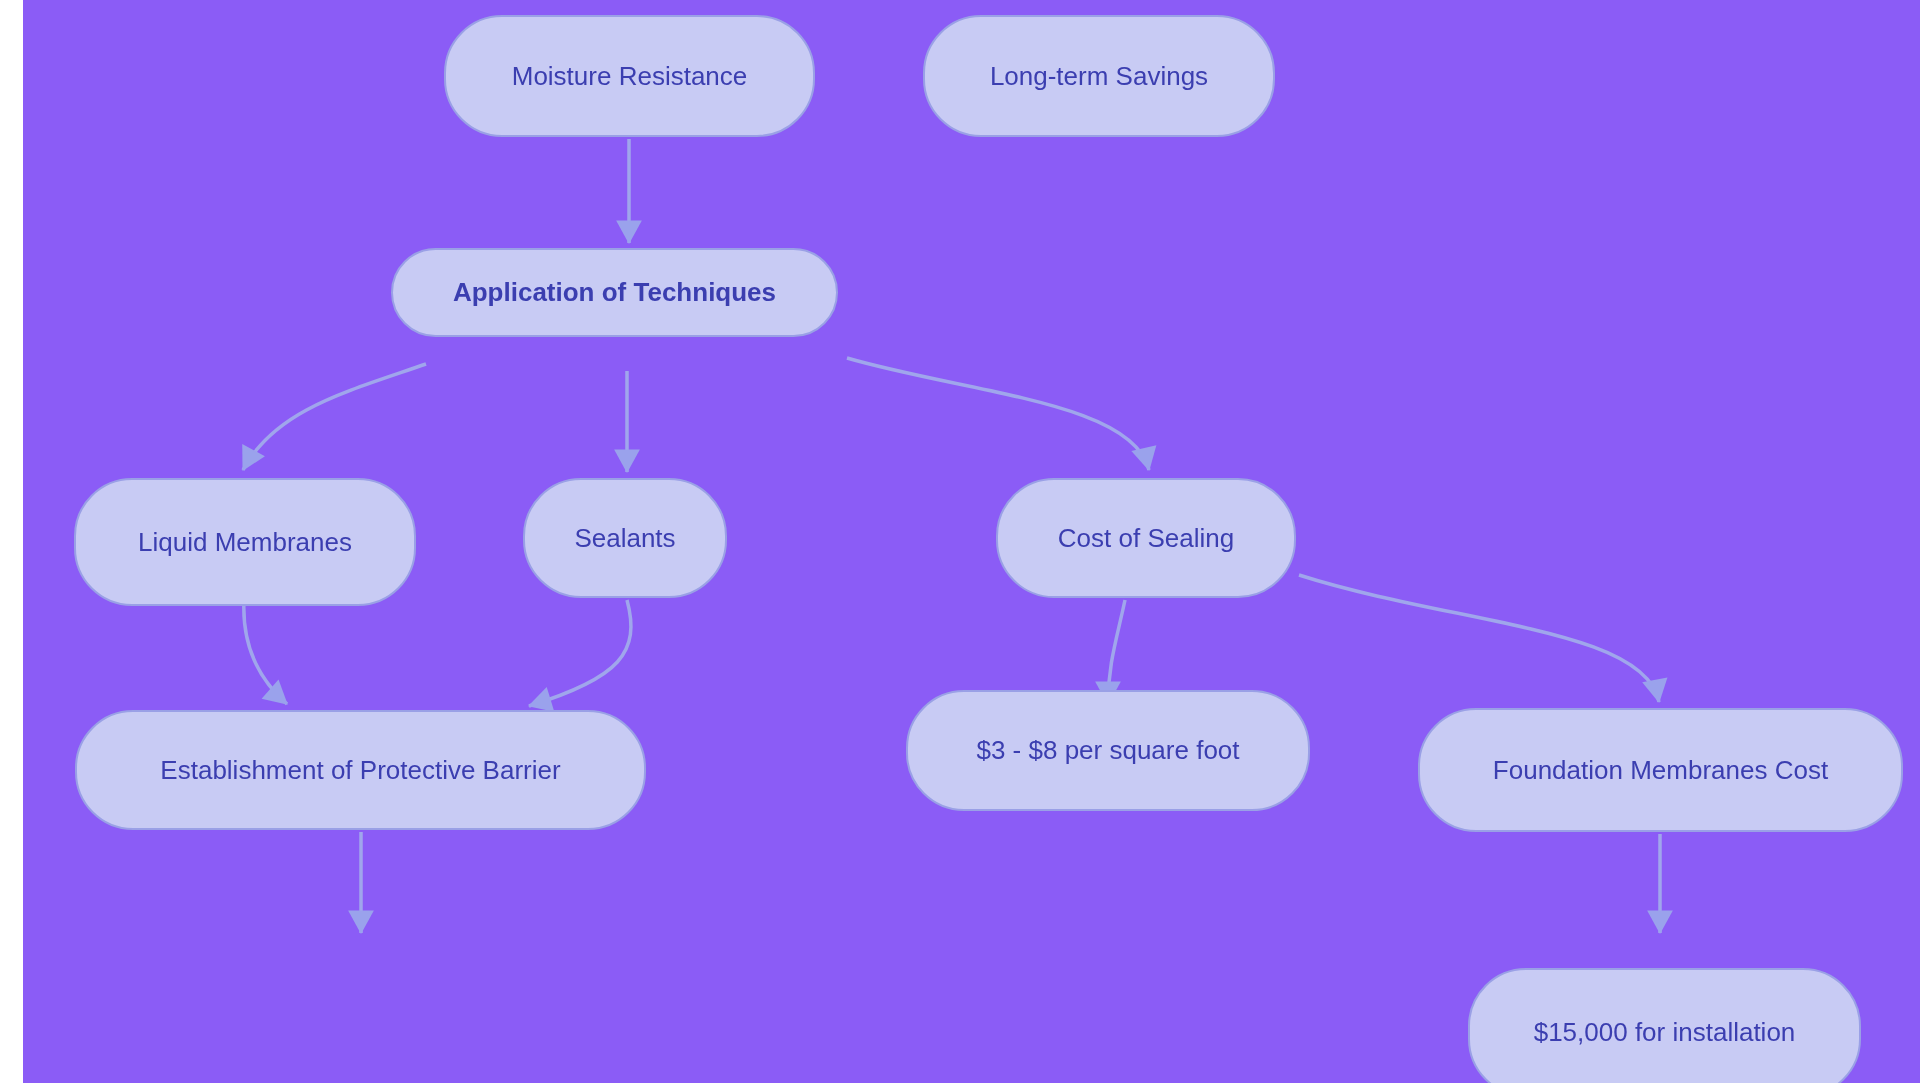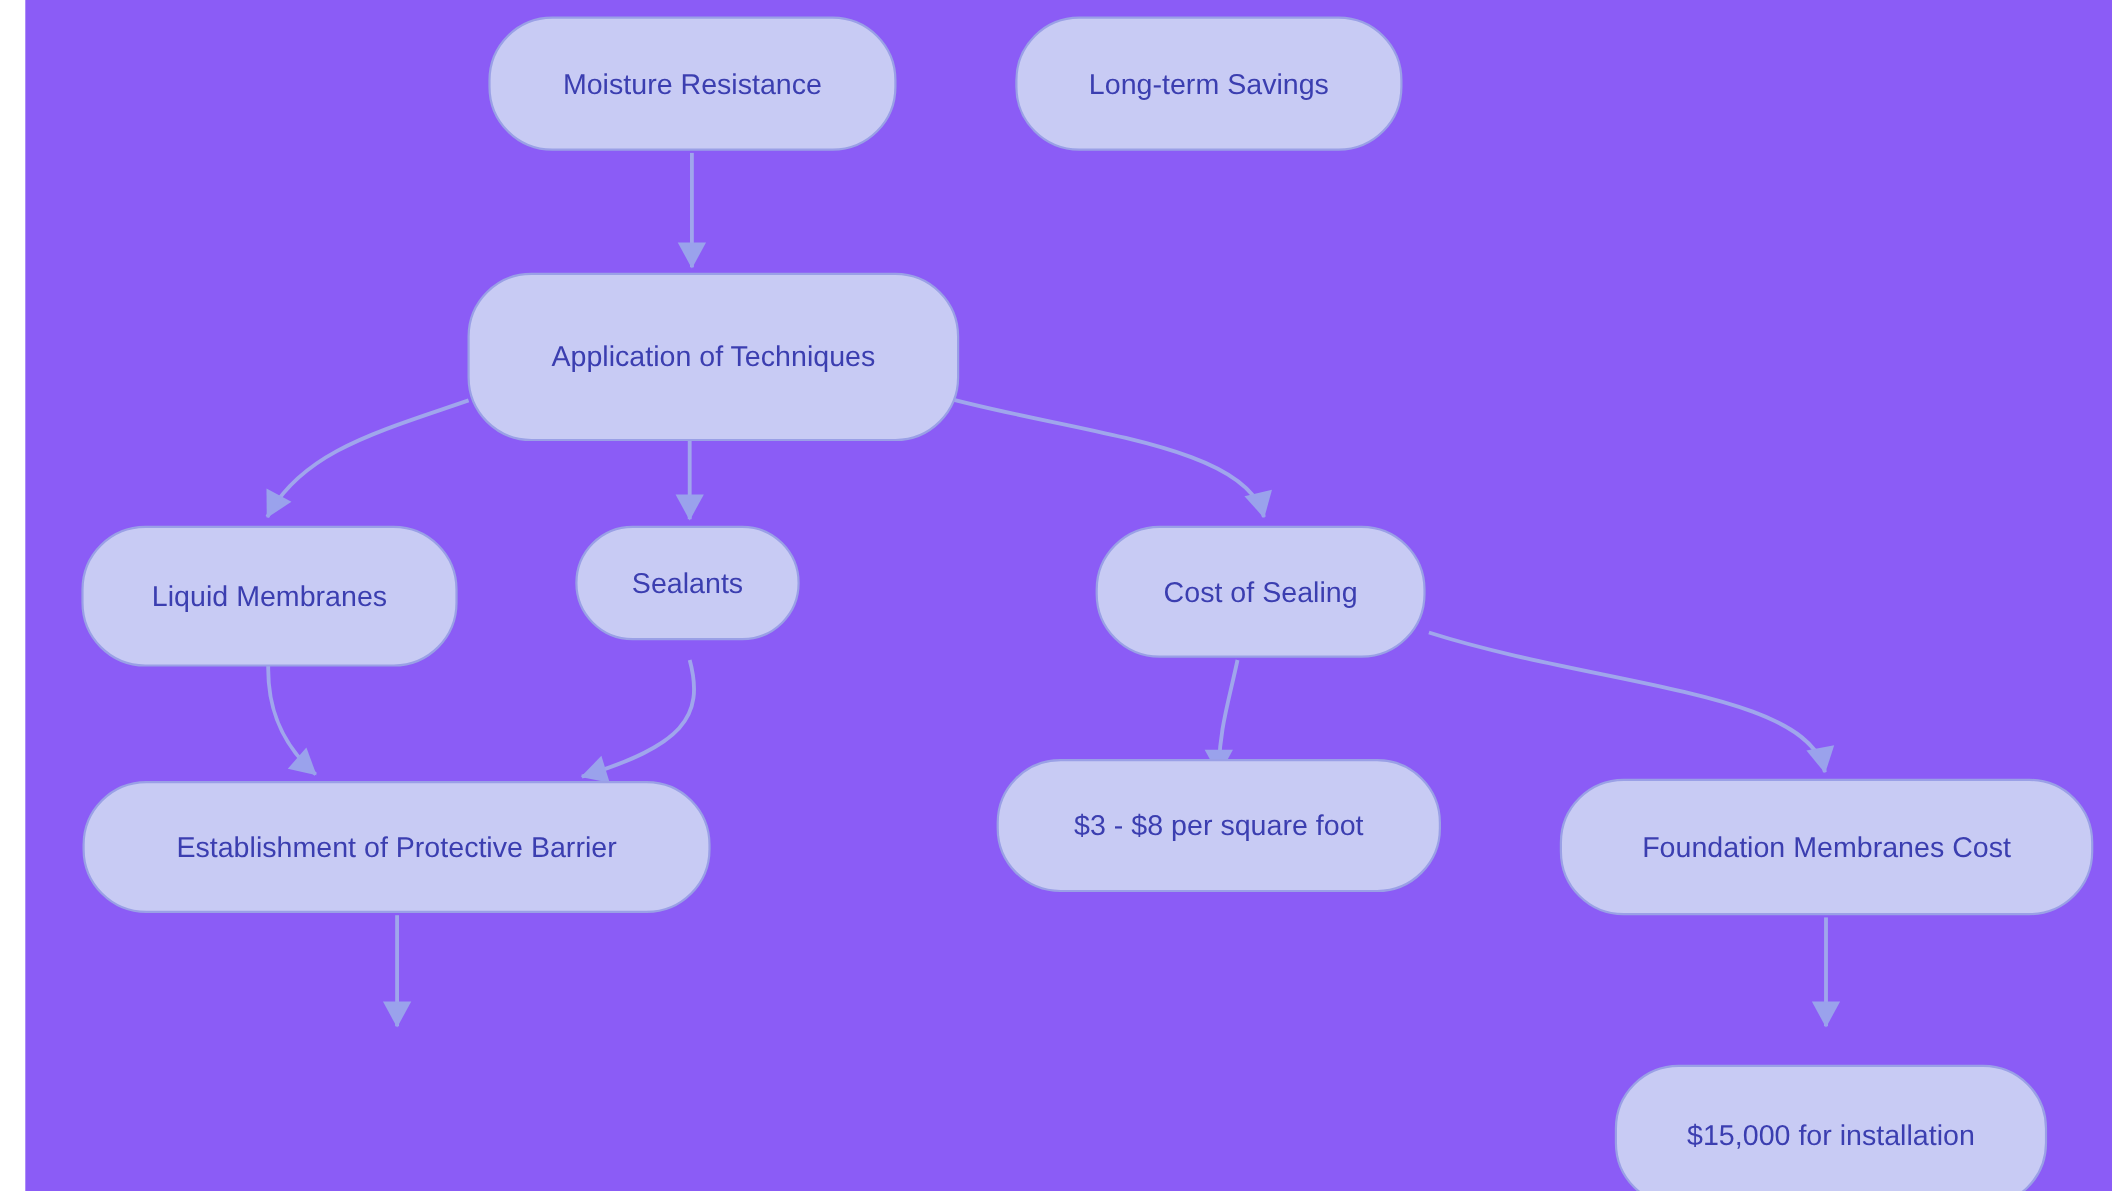--- a/index.html
+++ b/index.html
@@ -39,23 +39,23 @@
     align-items: center;
     justify-content: center;
     color: #3b3eb0;
     font-size: 26px;
     white-space: nowrap;
     text-align: center;
   }
   
   #n-moisture            { left: 421px;  top: 15px;  width: 371px; height: 122px; }
   #n-savings             { left: 900px;  top: 15px;  width: 352px; height: 122px; text-align: center; }
-  #n-application         { left: 402px;  top: 248px; width: 447px; height: 153px; }
+  #n-application         { left: 368px;  top: 248px; width: 447px; height: 89px; font-weight: bold; }
   #n-liquid-membranes    { left: 51px;   top: 478px; width: 342px; height: 128px; }
-  #n-sealants            { left: 500px;  top: 478px; width: 204px; height: 104px; }
+  #n-sealants            { left: 500px;  top: 478px; width: 204px; height: 120px; }
   #n-cost-of-sealing     { left: 973px;  top: 478px; width: 300px; height: 120px; }
   #n-protective-barrier  { left: 52px;   top: 710px; width: 571px; height: 120px; }
   #n-price-sqft          { left: 883px;  top: 690px; width: 404px; height: 121px; }
   #n-foundation-cost     { left: 1395px; top: 708px; width: 485px; height: 124px; justify-content: center; }
   #n-reduction-damage    { left: 36px;   top: 939px; width: 601px; height: 121px; }
   #n-installation-cost   { left: 1445px; top: 968px; width: 393px; height: 129px; }
 </style>
 </head>
 <body>
 

